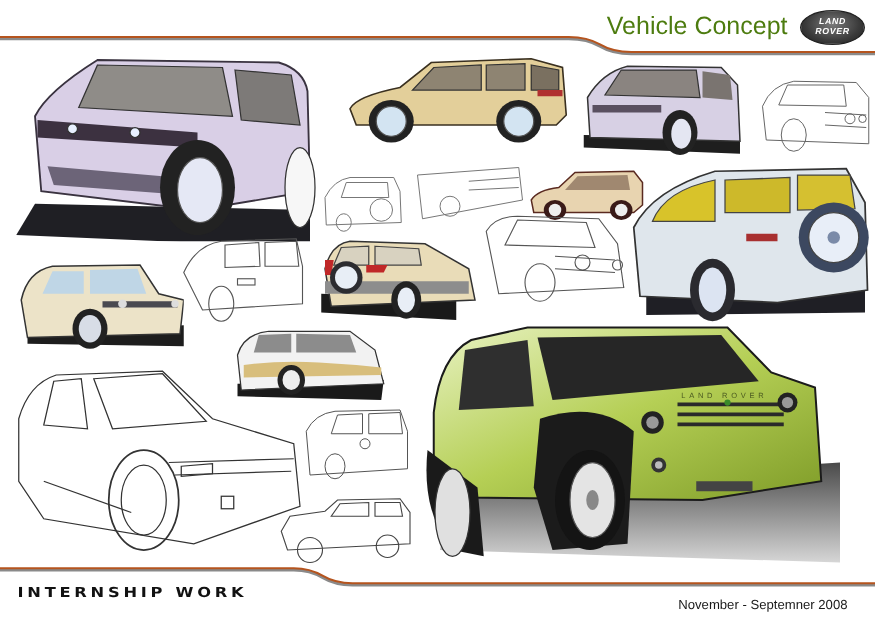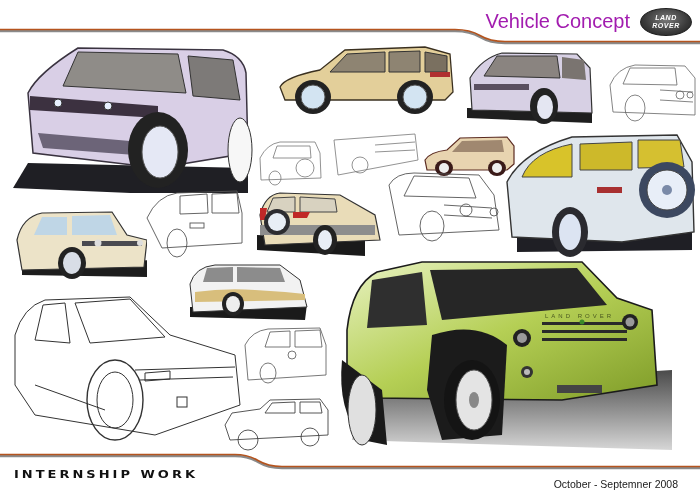--- a/index.html
+++ b/index.html
@@ -1,18 +1,18 @@
 <!DOCTYPE html>
 <html><head>
   <meta charset="utf-8">
   <style>
     html, body { margin:0; padding:0; }
     body { width:700px; height:495px; background:#ffffff; position:relative; overflow:hidden; font-family:"Liberation Sans", sans-serif; }
     .frame { position:absolute; left:0; top:0; width:700px; height:495px; }
-    .title { position:absolute; right:70px; top:10px; font-size:20px; color:#a21caf;margin-left:16px; }
+    .title { position:absolute; right:70px; top:10px; font-size:20px; color:#4d7c0f;margin-left:16px; }
     .logo { position:absolute; left:640px; top:8px; width:50px; height:26px; border-radius:50%;
       background:radial-gradient(ellipse at 50% 40%, #7a7a7a 0%, #3b3b3b 60%, #1d1d1d 100%);
       border:1px solid #222; display:flex; flex-direction:column; align-items:center; justify-content:center; }
     .logo span { color:#fff; font-size:7px; font-weight:bold; font-style:italic; line-height:8px; letter-spacing:0.5px; }
     .footer-left { position:absolute; left:14px; top:467px; font-family:"DejaVu Sans", sans-serif; font-size:13px; font-weight:bold; letter-spacing:3px; color:#111; text-transform:uppercase; transform:scaleY(0.85); }
     .footer-right { position:absolute; right:22px; top:478px; font-size:10.5px; color:#1a1a1a; }
     .sketch { position:absolute; }
     .sketch svg { width:100%; height:100%; display:block; }
   </style>
 </head>
@@ -259,13 +259,13 @@
     <path d="M100 85 Q145 70 175 95 L170 185 L110 190 L95 140 Z" fill="#1b1b1b"></path>
     <ellipse cx="140" cy="150" rx="28" ry="40" fill="#141414"></ellipse>
     <ellipse cx="142" cy="150" rx="18" ry="30" fill="#e4e4e4" stroke="#555"></ellipse>
     <ellipse cx="142" cy="150" rx="5" ry="8" fill="#888"></ellipse>
     <path d="M10 110 Q5 160 30 190 L55 195 L50 140 Z" fill="#1a1a1a"></path>
     <ellipse cx="30" cy="160" rx="14" ry="35" fill="#e0e0e0" stroke="#333"></ellipse>
   </svg>
 </div>
 
 <div class="footer-left">INTERNSHIP WORK</div>
-<div class="footer-right">October - Septemner 2008</div>
+<div class="footer-right">November - Septemner 2008</div>
 
 </body></html>

